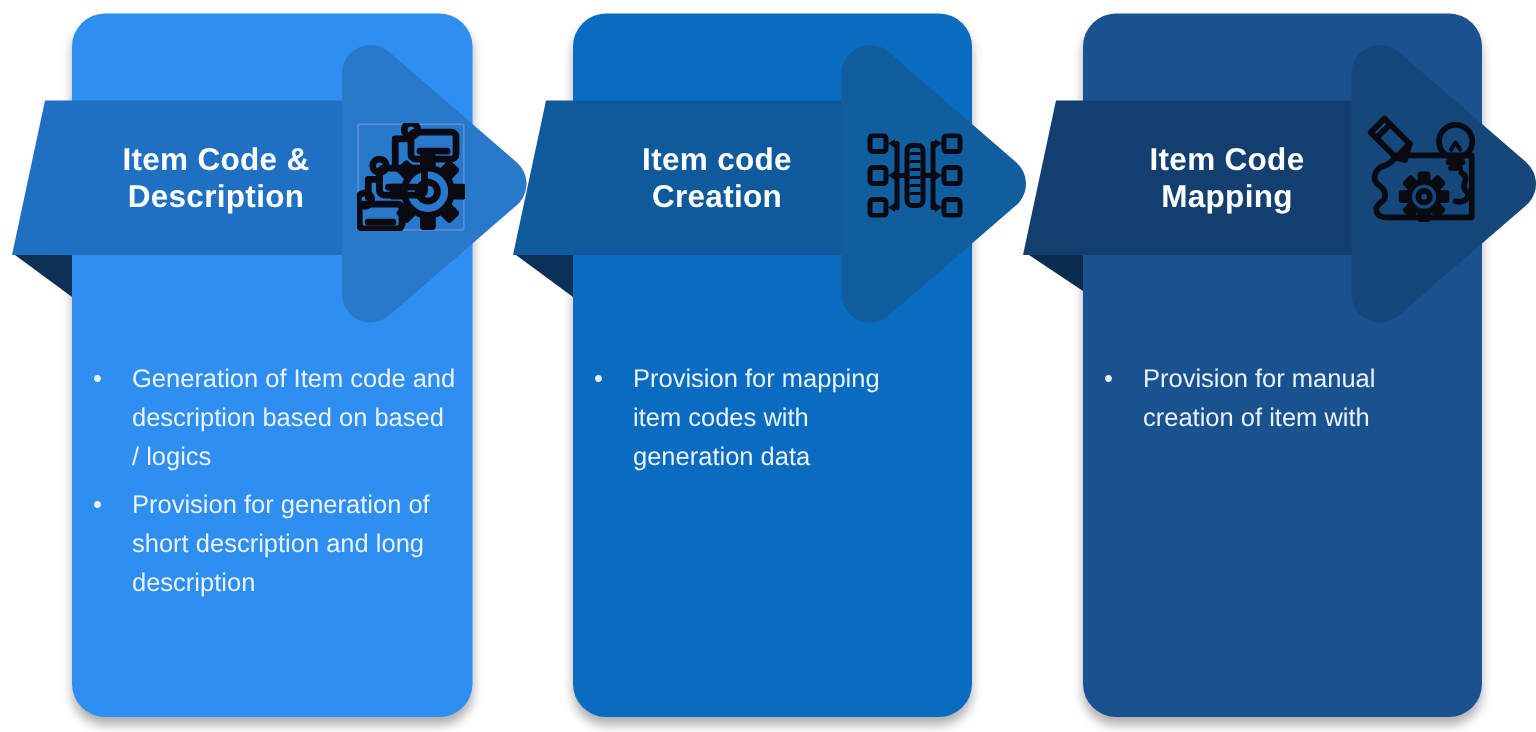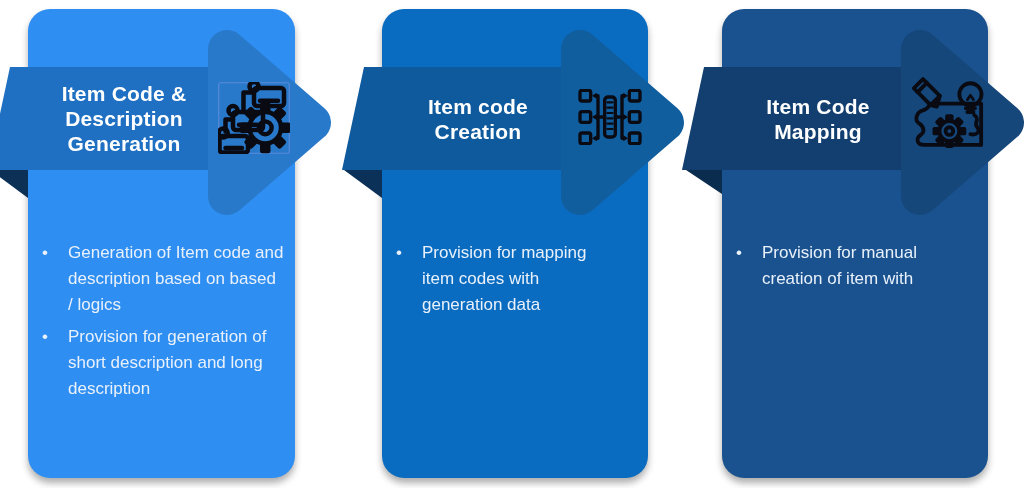--- a/index.html
+++ b/index.html
@@ -36,31 +36,30 @@
   .bullets li{position:relative;padding-left:40px;margin:0 0 6px 0;}
   .bullets .marker{position:absolute;left:14px;top:0;}
   .btext{display:inline-block;vertical-align:top;max-width:216px;}
   .narrow .btext{max-width:188px;}
 </style>
 </head>
 <body>
 
 <div id="stage" style="--page-bg: #FFFFFF; --title-color: #FFFFFF; --bullet-color: #E9F1FB; --icon-stroke: #0A0A12;">
 
-  <div class="card-group" style="left: 28px; width: 267px; --card-color: #2F8EF1; --banner-color: #1F6FC2; --arrow-color: #2979CB; --fold-color: #0D3156;">
+  <div class="card-group" style="left: 48px; width: 267px; --card-color: #2F8EF1; --banner-color: #1F6FC2; --arrow-color: #2979CB; --fold-color: #0D3156;">
     <div class="card-body"></div>
     <svg class="arrow-assembly" width="347" height="190" viewBox="0 0 347 190">
       <polygon class="fold" points="2,140 40,168 40,140"></polygon>
       <polygon class="band" points="22,37 232,37 232,140 0,140"></polygon>
       <path class="arrowhead" d="M239,19 L324,92.5 L239,166 Z"></path>
     </svg>
     <div class="banner-title">
       <span>Item Code &amp;</span>
       <span>Description</span>
-      <span>Generation</span>
     </div>
     <svg class="icon" style="left:190px;top:73px;" width="72" height="72" viewBox="0 0 96 96">
       <rect class="faint" x="1" y="1" width="94" height="94" rx="2"></rect>
       <path class="ln" d="M48,14 H34 V40"></path>
       <path class="ln" d="M20,50 H10 V66"></path>
       <g>
         <rect class="fil" x="56" y="27" width="14" height="14" rx="3"></rect>
         <rect class="fil" x="56" y="27" width="14" height="14" rx="3" transform="rotate(45 63 61)"></rect>
         <rect class="fil" x="56" y="27" width="14" height="14" rx="3" transform="rotate(90 63 61)"></rect>
         <rect class="fil" x="56" y="27" width="14" height="14" rx="3" transform="rotate(135 63 61)"></rect>

